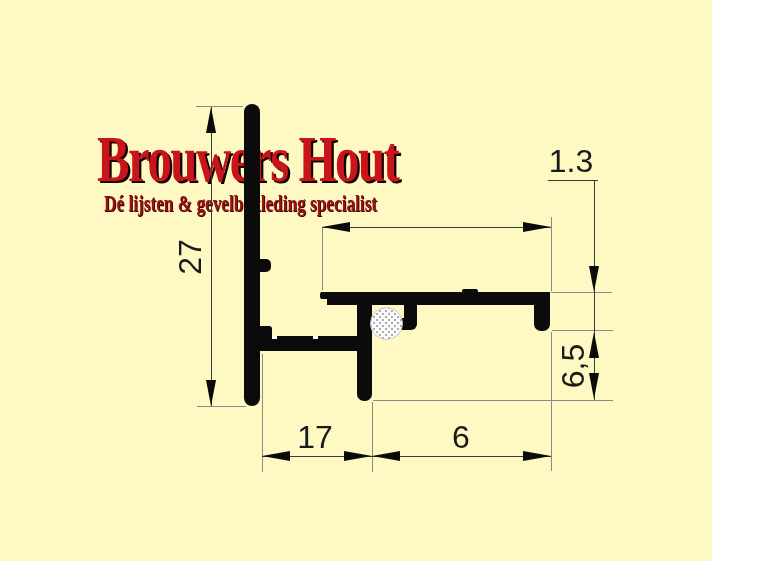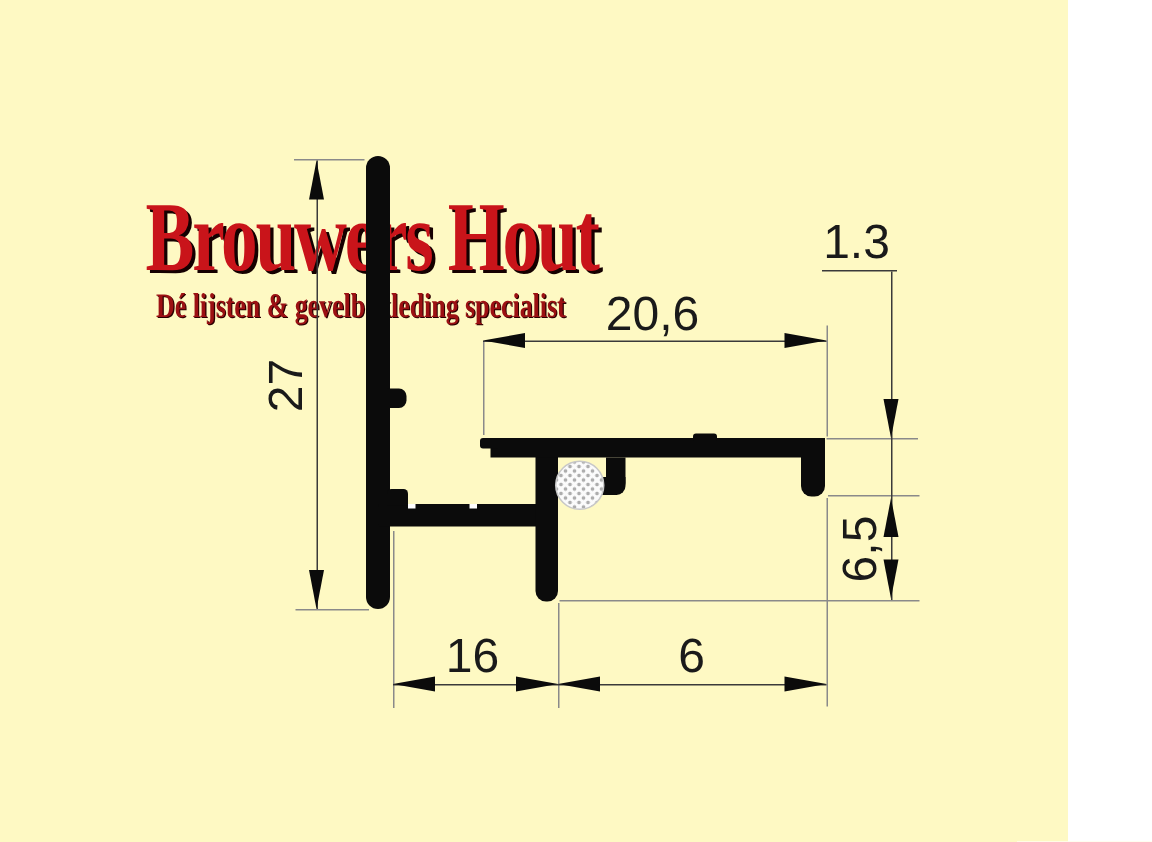--- a/index.html
+++ b/index.html
@@ -88,24 +88,23 @@
   <div class="arr arr-right" style="left:523px;top:222px;"></div>
   <div class="arr arr-down" style="left:589px;top:266px;"></div>
   <div class="arr arr-up" style="left:589px;top:332px;"></div>
   <div class="arr arr-down" style="left:589px;top:373px;"></div>
   <div class="arr arr-left" style="left:262px;top:451px;"></div>
   <div class="arr arr-right" style="left:344px;top:451px;"></div>
   <div class="arr arr-left" style="left:372px;top:451px;"></div>
   <div class="arr arr-right" style="left:523px;top:451px;"></div>
 
   <div class="dim-label rot" style="left:160px;top:240px;width:60px;">27</div>
-  <div class="dim-label" style="left:375px;top:192px;width:120px;">20,6</div>
   <div class="dim-label" style="left:526px;top:144px;width:90px;">1.3</div>
   <div class="dim-label rot" style="left:538px;top:349px;width:70px;">6,5</div>
-  <div class="dim-label" style="left:275px;top:420px;width:80px;">16</div>
+  <div class="dim-label" style="left:275px;top:420px;width:80px;">17</div>
   <div class="dim-label" style="left:421px;top:420px;width:80px;">6</div>
 
   <div class="solid v-panel" style="background: rgb(11, 11, 11);"></div>
   <div class="solid panel-nub" style="background: rgb(11, 11, 11);"></div>
   <div class="solid leg" style="background: rgb(11, 11, 11);"></div>
   <div class="solid leg-nub" style="background: rgb(11, 11, 11);"></div>
   <div class="leg-notch" style="left:272px;"></div>
   <div class="leg-notch" style="left:313px;"></div>
   <div class="solid web" style="background: rgb(11, 11, 11);"></div>
   <div class="solid flange" style="background: rgb(11, 11, 11);"></div>

